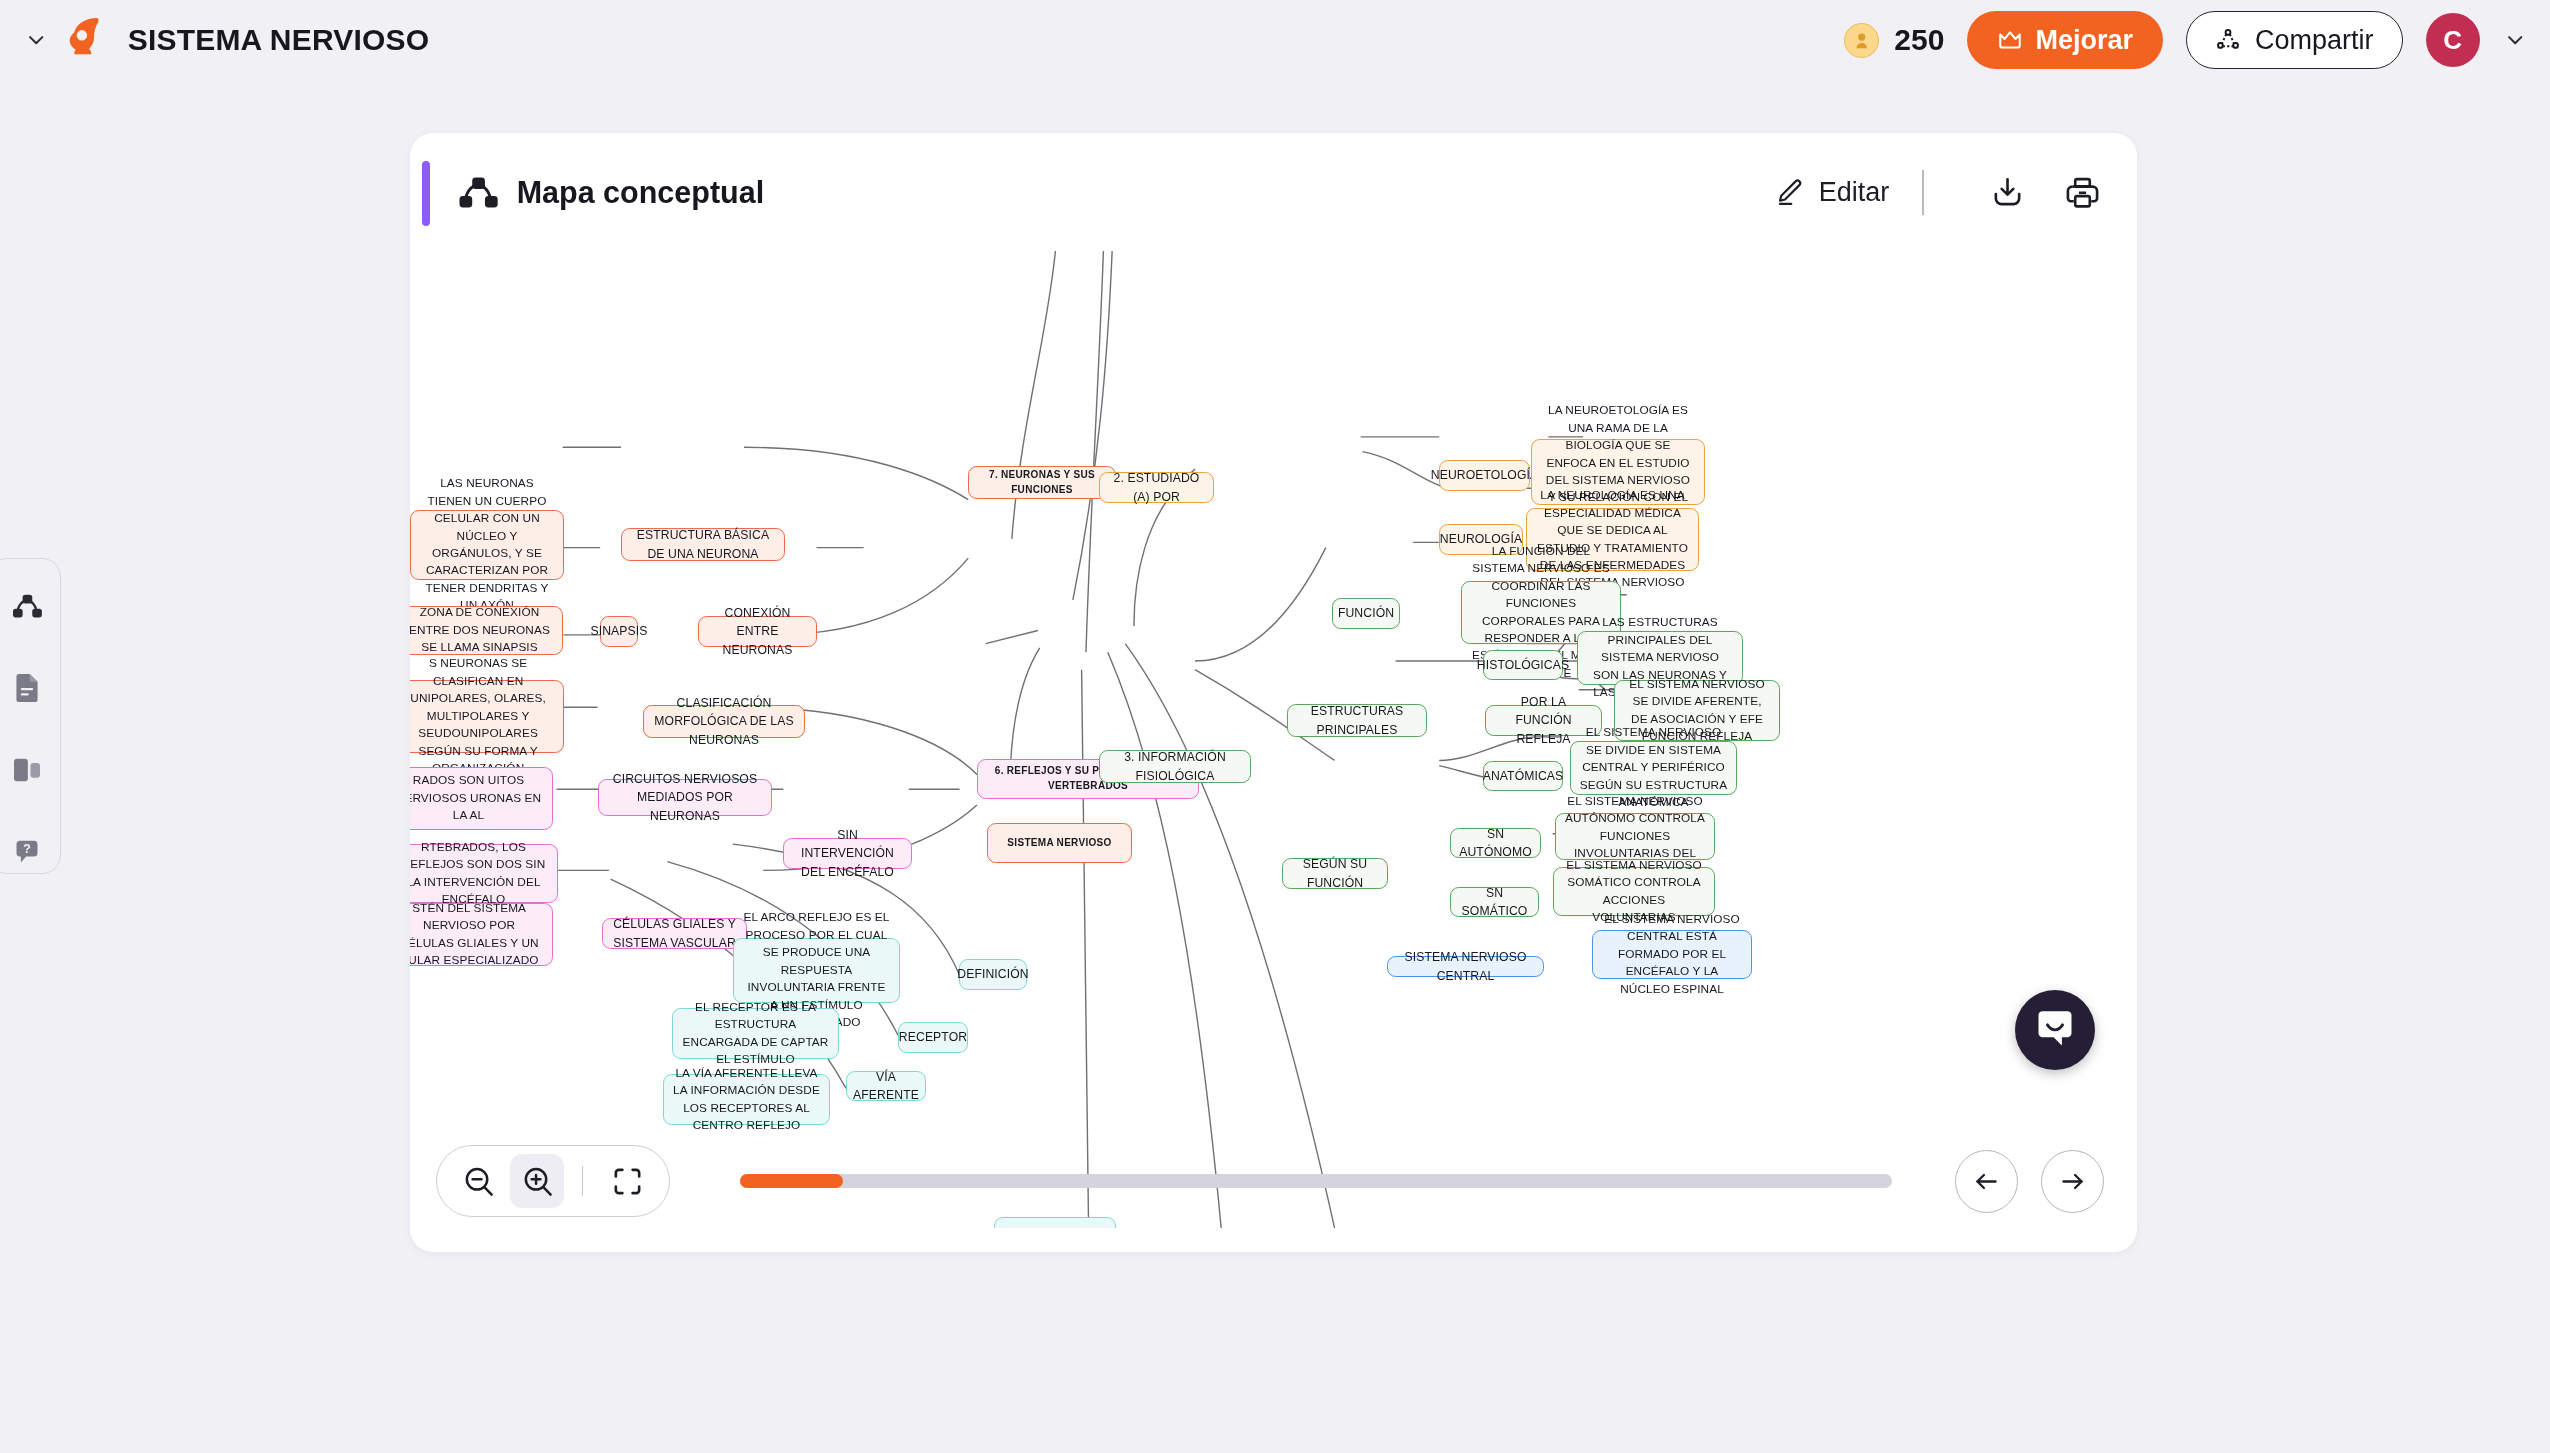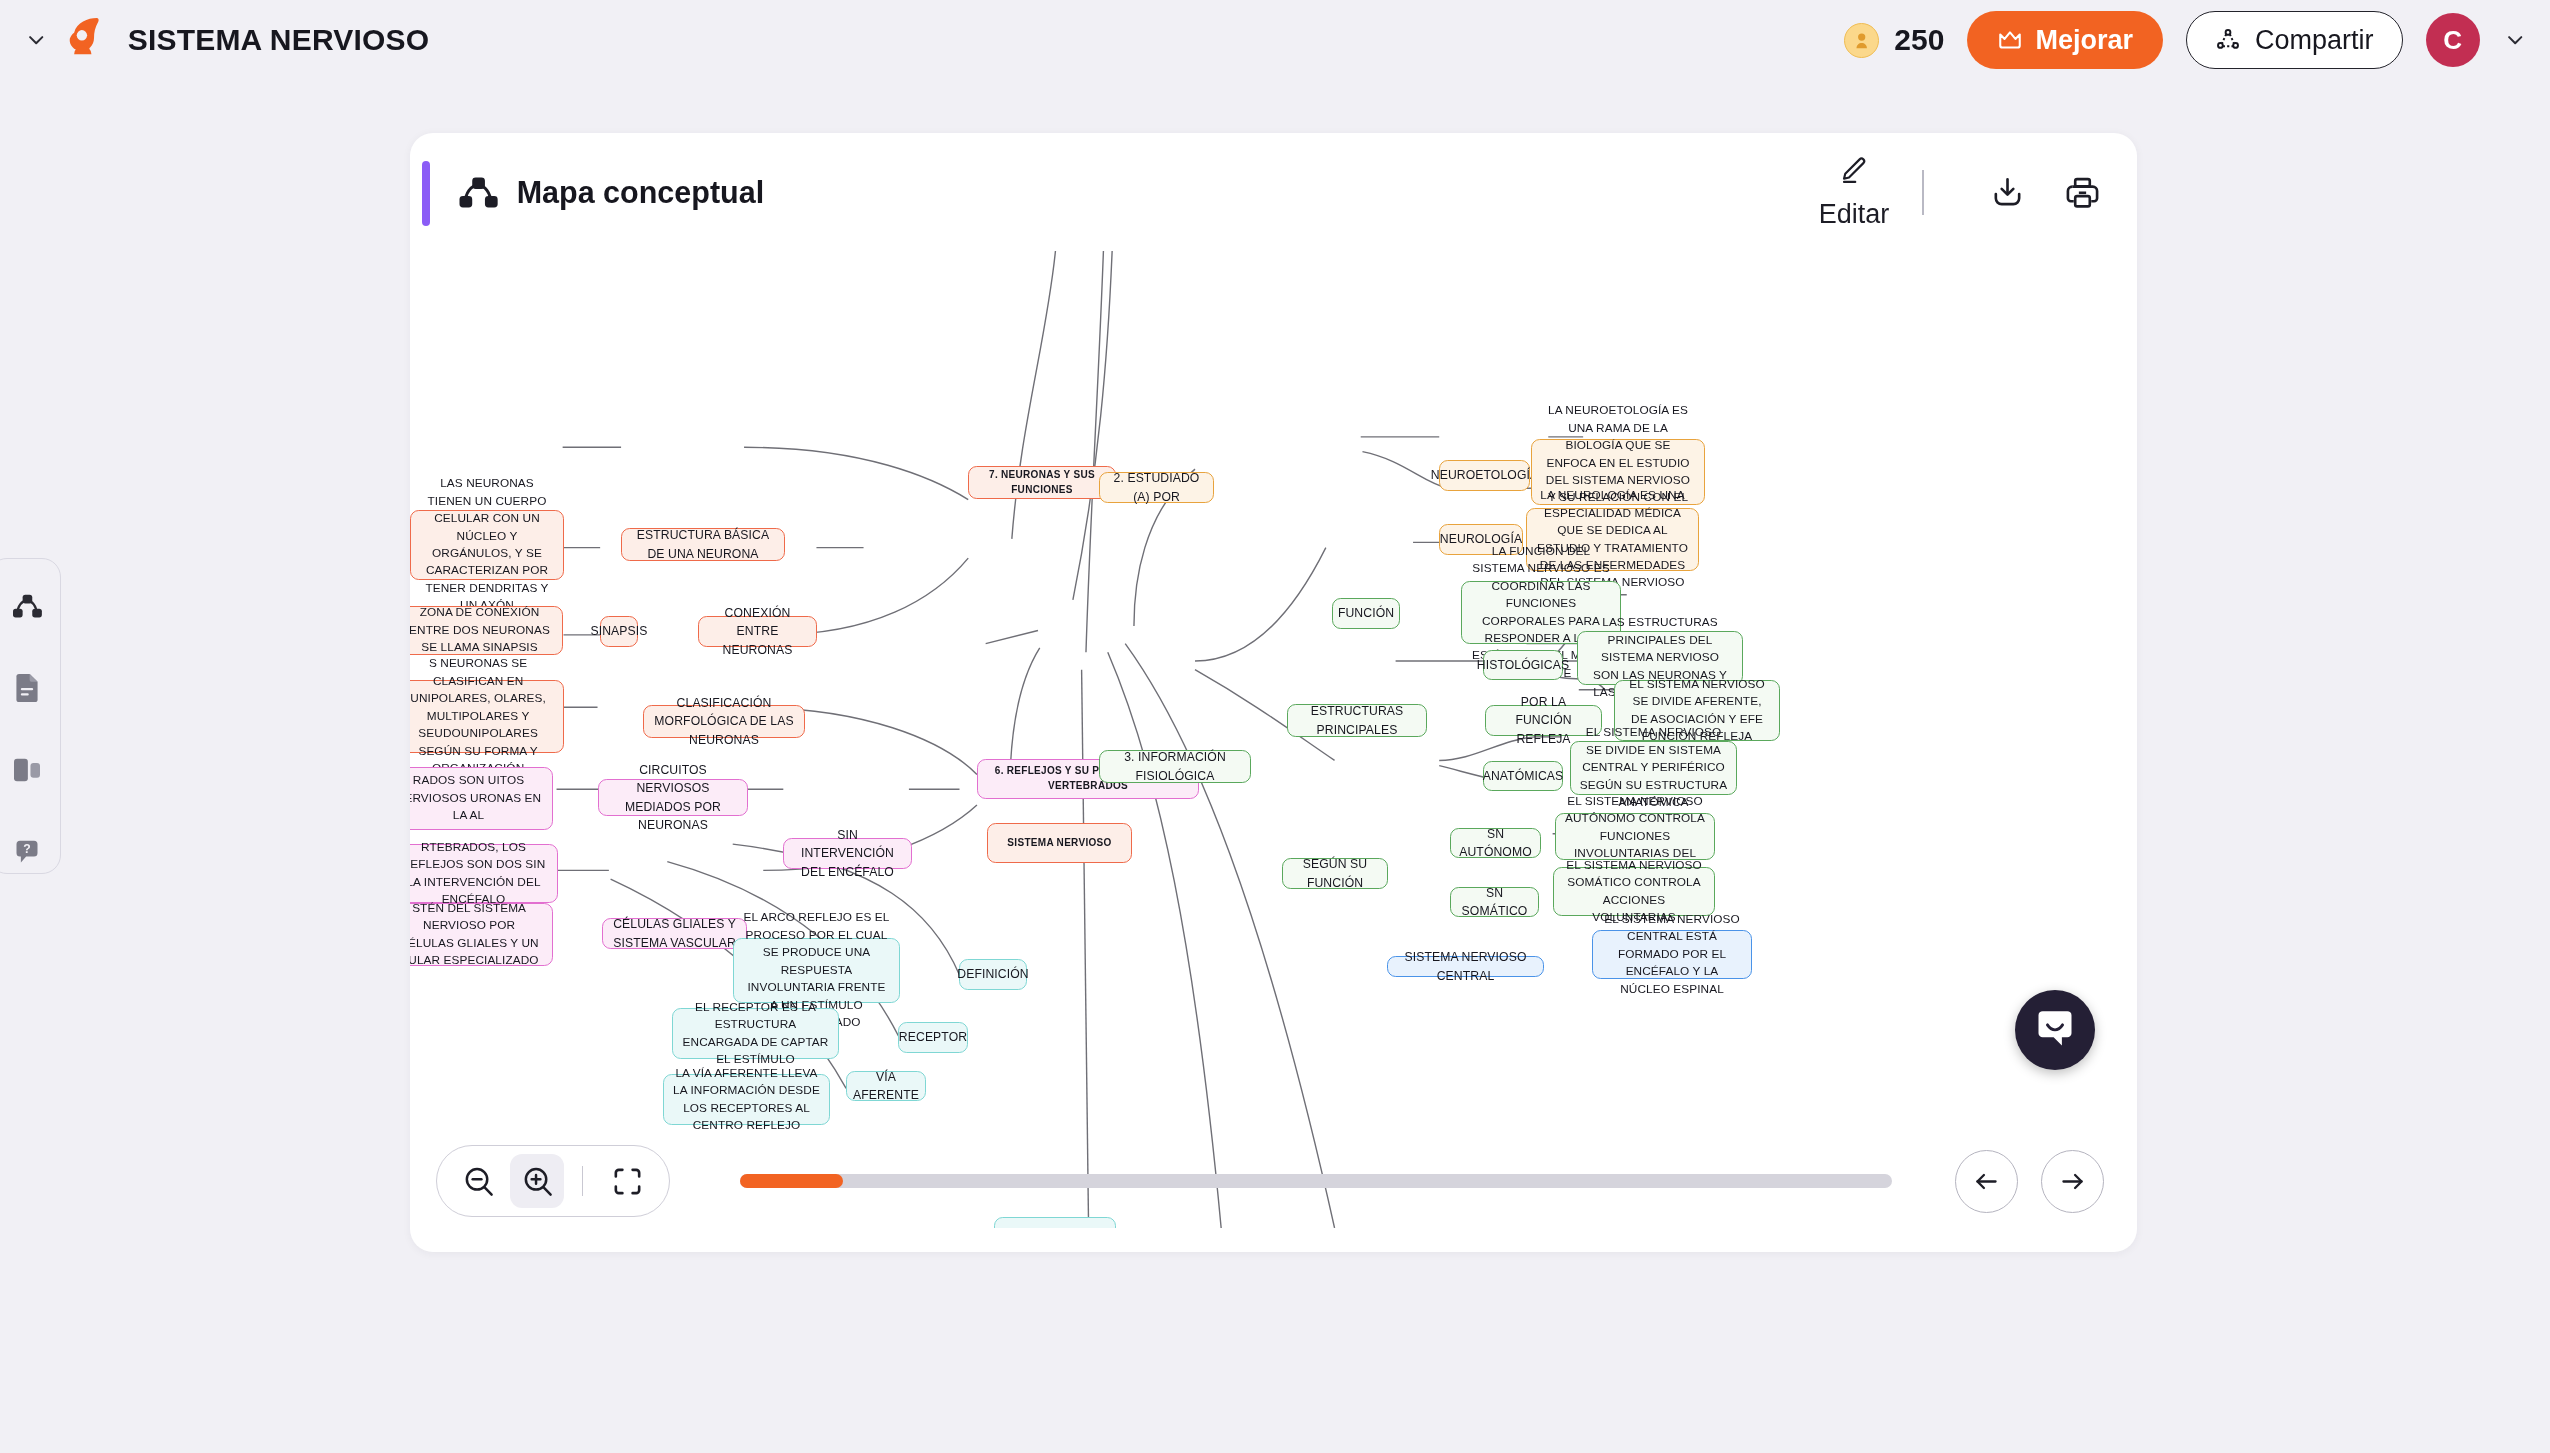--- a/index.html
+++ b/index.html
@@ -61,21 +61,21 @@
   .card {
     position: absolute; left: 410px; top: 133px; width: 1727px; height: 1119px;
     background: #fff; border-radius: 23px;
     box-shadow: 0 1.7px 8.7px rgba(30,30,50,.05);
   }
   .card-head { position:absolute; left: 0; top: 0; width: 100%; height: 118px; display:flex; align-items:center; }
   .accent-bar { position:absolute; left: 12.2px; top: 28px; width: 7.8px; height: 65px; border-radius: 4.4px; background: #8b5cf6; }
   .ch-icon { margin-left: 44px; width: 47px; height: 47px; display:flex; align-items:center; justify-content:center; }
   .ch-title { margin-left: 15.7px; font-size: 30.5px; font-weight: 700; color: #17171f; }
   .ch-right { margin-left:auto; display:flex; align-items:center; gap: 0; padding-right: 30px; }
-  .editar { display:flex; align-items:center; gap: 14px; cursor: pointer; flex-direction: column; }
+  .editar { display:flex; align-items:center; gap: 14px; cursor: pointer; }
   .editar-lbl { font-size: 27px; color: #1d1d26; }
   .vdiv { width: 1.7px; height: 45px; background: #b9b9c4; margin: 0 33px; }
   .icon-btn { width: 49px; height: 49px; display:flex; align-items:center; justify-content:center; cursor:pointer; margin-left: 26px; }
 
   
   .canvas {
     position: absolute; left: 0; top: 118px; width: 1727px; height: 977px;
     background: #fff; overflow: hidden;
   }
   .map { position: absolute; left: 0; top: 0; width: 1727px; height: 977px; }
@@ -334,21 +334,21 @@
       <div class="node big n-red" style="left:558px; top:215px; width:148px; height:33px;">7. NEURONAS Y SUS FUNCIONES</div>
       <div class="node mid n-red" style="left:211px; top:277px; width:164px; height:33px;">ESTRUCTURA BÁSICA DE UNA NEURONA</div>
       <div class="node n-red" style="left:0px; top:259px; width:154px; height:70px;">LAS NEURONAS TIENEN UN CUERPO CELULAR CON UN NÚCLEO Y ORGÁNULOS, Y SE CARACTERIZAN POR TENER DENDRITAS Y UN AXÓN</div>
       <div class="node mid n-red" style="left:190px; top:365px; width:38px; height:31px;">SINAPSIS</div>
       <div class="node mid n-red" style="left:288px; top:365px; width:119px; height:31px;">CONEXIÓN ENTRE NEURONAS</div>
       <div class="node n-red" style="left:-14px; top:355px; width:167px; height:49px;">ZONA DE CONEXIÓN ENTRE DOS NEURONAS SE LLAMA SINAPSIS</div>
       <div class="node mid n-red" style="left:201px; top:454px; width:162px; height:33px;margin-left:32px;">CLASIFICACIÓN MORFOLÓGICA DE LAS NEURONAS</div>
       <div class="node n-red" style="left:-17.4px; top:429px; width:171px; height:73px;">S NEURONAS SE CLASIFICAN EN UNIPOLARES, OLARES, MULTIPOLARES Y SEUDOUNIPOLARES SEGÚN SU FORMA Y ORGANIZACIÓN</div>
 
       <div class="node big n-pink" style="left:567px; top:508px; width:222px; height:40px;">6. REFLEJOS Y SU PRODUCCIÓN EN VERTEBRADOS</div>
-      <div class="node mid n-pink" style="left:188px; top:528px; width:150px; height:37px;">CIRCUITOS NERVIOSOS MEDIADOS POR NEURONAS</div>
+      <div class="node mid n-pink" style="left:188px; top:528px; width:174px; height:37px;">CIRCUITOS NERVIOSOS MEDIADOS POR NEURONAS</div>
       <div class="node n-pink" style="left:-26px; top:516px; width:169px; height:63px;">RADOS SON UITOS NERVIOSOS URONAS EN LA AL</div>
       <div class="node mid n-pink" style="left:373px; top:587px; width:129px; height:31px;">SIN INTERVENCIÓN DEL ENCÉFALO</div>
       <div class="node n-pink" style="left:-21px; top:593px; width:169px; height:59px;">RTEBRADOS, LOS REFLEJOS SON DOS SIN LA INTERVENCIÓN DEL ENCÉFALO</div>
       <div class="node mid n-pink" style="left:192px; top:667px; width:145px; height:31px;">CÉLULAS GLIALES Y SISTEMA VASCULAR</div>
       <div class="node n-pink" style="left:-24.4px; top:652px; width:167px; height:63px;">STÉN DEL SISTEMA NERVIOSO POR CÉLULAS GLIALES Y UN CULAR ESPECIALIZADO</div>
 
       <div class="node mid n-cyan" style="left:549px; top:708px; width:68px; height:31px;">DEFINICIÓN</div>
       <div class="node n-cyan" style="left:323px; top:687px; width:167px; height:65px;">EL ARCO REFLEJO ES EL PROCESO POR EL CUAL SE PRODUCE UNA RESPUESTA INVOLUNTARIA FRENTE A UN ESTÍMULO DETERMINADO</div>
       <div class="node mid n-cyan" style="left:488px; top:771px; width:70px; height:31px;">RECEPTOR</div>
       <div class="node n-cyan" style="left:262px; top:757px; width:167px; height:51px;">EL RECEPTOR ES LA ESTRUCTURA ENCARGADA DE CAPTAR EL ESTÍMULO</div>

